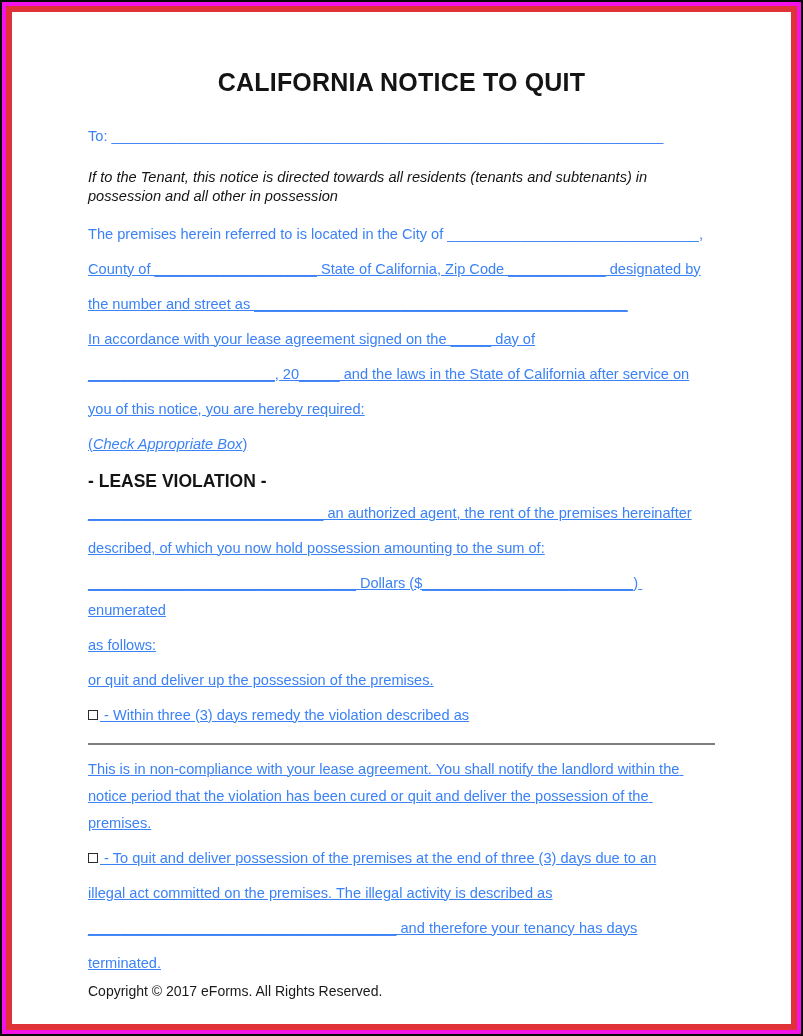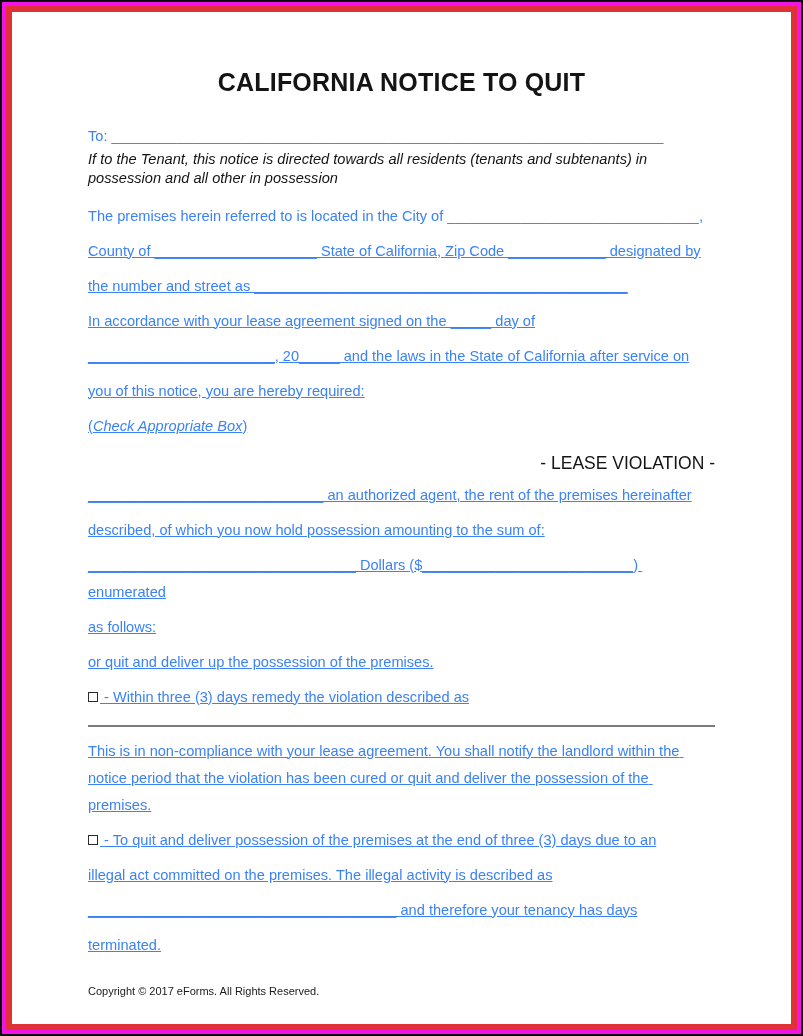--- a/index.html
+++ b/index.html
@@ -72,37 +72,37 @@
   }
 
   .gap-to {
     margin-top: 26px;
   }
 
   .italic-block {
     font-style: italic;
     font-size: 14.6px;
     line-height: 19.5px;
-    margin-top: 0;
+    margin-top: 18px;
     white-space: pre-wrap;
   }
 
   .para {
     margin-top: 14px;
   }
 
   .tight {
     margin-top: 8px;
     text-decoration: underline;
   }
 
   .section-heading {
-    text-align: right;
+    text-align: left;
     font-size: 17.5px;
-    font-weight: normal;
+    font-weight: bold;
     margin-top: 13px;
     margin-bottom: 5px;
     line-height: 1.2;
   }
 
   .bold-line {
     font-weight: bold;
   }
 
   .checkbox-glyph {
@@ -120,21 +120,21 @@
     border: 0;
     border-top: 2px solid #7d7d7d;
     margin: 14px 0 11px 0;
     width: 100%;
   }
 
   .copyright {
     position: absolute;
     left: 0;
     top: 969px;
-    font-size: 11px;
+    font-size: 14px;
     color: #1a1a1a;
     line-height: 20px;
   }
 
   
 </style>
 </head>
 <body>
 
 <div class="page-frame">

